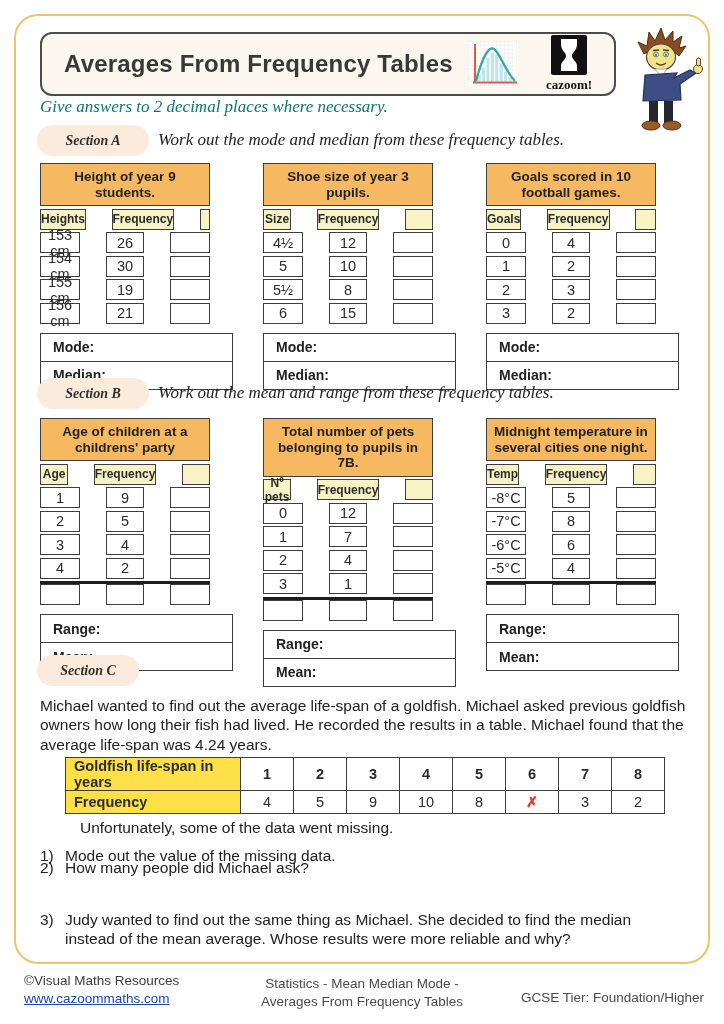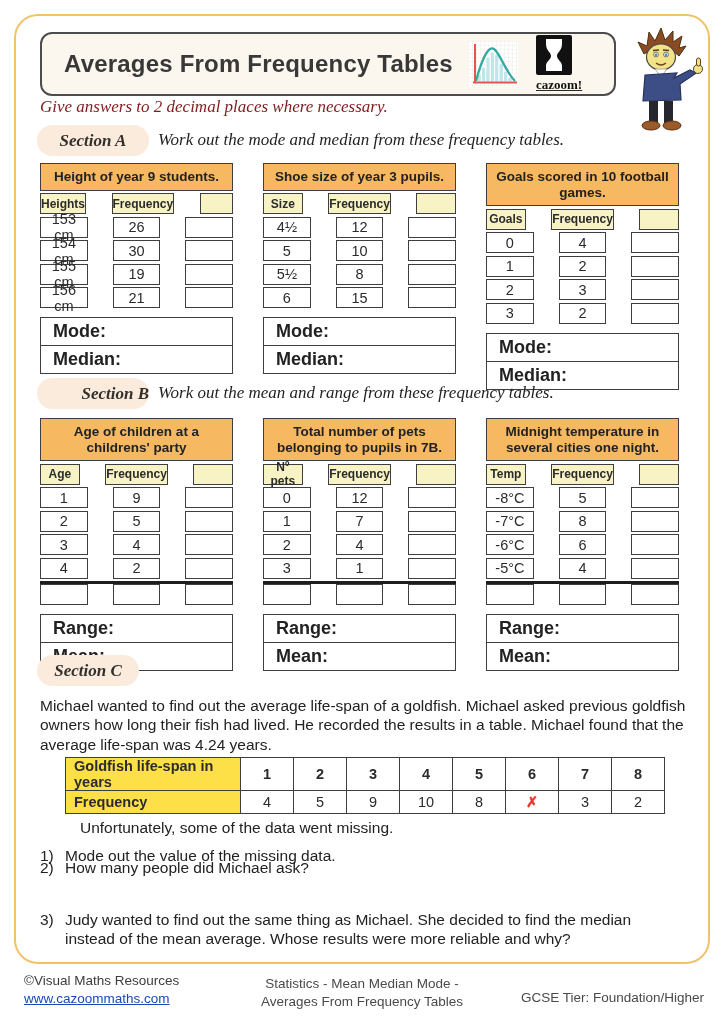--- a/index.html
+++ b/index.html
@@ -6,51 +6,51 @@
   #page{position:relative;width:724px;height:1024px;background:#ffffff;overflow:hidden;
         font-family:"Liberation Sans",sans-serif;color:#2b2b2b;}
   #page-border{position:absolute;left:14px;top:14px;width:692px;height:946px;
         border:2.5px solid #F0C36A;border-radius:24px;pointer-events:none;}
 
   
   .title-box{position:absolute;left:40px;top:32px;width:572px;height:60px;background:#FBF7EF;
         border:2px solid #4D4D4D;border-radius:12px;display:flex;align-items:center;}
   .title-text{font-size:24px;font-weight:bold;color:#383838;padding-left:22px;letter-spacing:.2px;flex:1;}
   .hist-icon{width:50px;height:46px;margin-right:18px;}
-  .logo-wrap{width:66px;margin-right:12px;text-align:left;text-decoration:underline;}
+  .logo-wrap{width:66px;margin-right:12px;text-align:center;}
   .logo-text{font-family:"Liberation Serif",serif;font-weight:bold;font-size:13px;color:#111;margin-top:-2px;}
   .character{position:absolute;left:614px;top:24px;width:96px;height:110px;}
 
   .top-instruction{position:absolute;left:40px;top:97px;font-family:"Liberation Serif",serif;
-        font-style:italic;font-size:17px;color:#7f1d1d;}
+        font-style:italic;font-size:17px;color:#0f766e;}
 
   
   .badge{position:absolute;background:#FAEBDC;border-radius:16px;height:31px;display:flex;
         align-items:center;justify-content:center;font-family:"Liberation Serif",serif;
-        font-weight:bold;font-style:italic;font-size:17px;color:#33302c;}
+        font-weight:bold;font-style:italic;font-size:14px;color:#33302c;}
   .sec-instr{position:absolute;font-family:"Liberation Serif",serif;font-style:italic;
         font-size:17px;color:#1f1f1f;}
 
   
   .trow3{position:absolute;left:40px;display:flex;gap:30px;}
   .tcol{width:193px;}
-  .ftable{width:193px;box-sizing:border-box;}
+  .ftable{width:170px;box-sizing:border-box;}
   .ft-title{box-sizing:border-box;background:#F6B962;border:1.8px solid #3E3E3E;text-align:center;
         font-weight:bold;font-size:13.5px;color:#222;padding:5px 2px;line-height:1.15;}
   .ft-title.two{min-height:38px;display:flex;align-items:center;justify-content:center;}
   .frow{display:flex;margin-top:2.5px;gap:27px;}
   .fcell{box-sizing:border-box;border:1.5px solid #3E3E3E;text-align:center;background:#fff;
         font-size:14.5px;display:flex;align-items:center;justify-content:center;}
   .fcell + .fcell{margin-left:-1.5px;}
   .c1{width:66px;} .c2{width:64px;} .c3{width:66px;}
   .hrow .fcell{background:#F8F3C5;font-weight:bold;font-size:12px;height:21px;}
   .drow .fcell{height:21px;}
   .thickline{height:0;border-top:3px solid #1d1d1d;margin-top:2.5px;}
   .ansbox{box-sizing:border-box;border:1.8px solid #3E3E3E;margin-top:9px;background:#fff;}
-  .ansrow{height:27px;display:flex;align-items:center;padding-left:12px;font-weight:bold;font-size:18px;color:#222;}
+  .ansrow{height:27px;display:flex;align-items:center;padding-left:12px;font-weight:bold;font-size:14px;color:#222;}
   .ansrow + .ansrow{border-top:1.5px solid #3E3E3E;}
 
   
   .para{position:absolute;left:40px;width:648px;font-size:15.5px;line-height:1.25;color:#222;}
   .gtable{position:absolute;left:65px;top:757px;border-collapse:collapse;}
   .gtable td{border:1.6px solid #3E3E3E;height:22px;text-align:center;font-size:14.5px;padding:0;}
   .glabel{background:#fde047;text-align:left !important;padding:0 8px !important;width:158px;
         font-weight:bold;font-size:13.5px;}
   .gval{width:52px;}
   .gtop td{font-weight:bold;}
@@ -238,21 +238,21 @@
             <div class="fcell c3"></div>
           </div>
       </div>
       <div class="ansbox">
         <div class="ansrow">Mode:</div>
         <div class="ansrow">Median:</div>
       </div>
     </div>
   </div>
 
-  <div class="badge" style="left:37px;top:378px;width:112px;justify-content:flex-end;">
+  <div class="badge" style="left:37px;top:378px;width:112px;">
     <span>Section B</span>
   </div>
   <div class="sec-instr" style="left:158px;top:383px;">Work out the mean and range from these frequency tables.</div>
 
   <div class="trow3" style="top:418px;">
 
     <div class="tcol">
       <div class="ftable">
         <div class="ft-title two">Age of children at a childrens' party</div>
         <div class="frow hrow">

